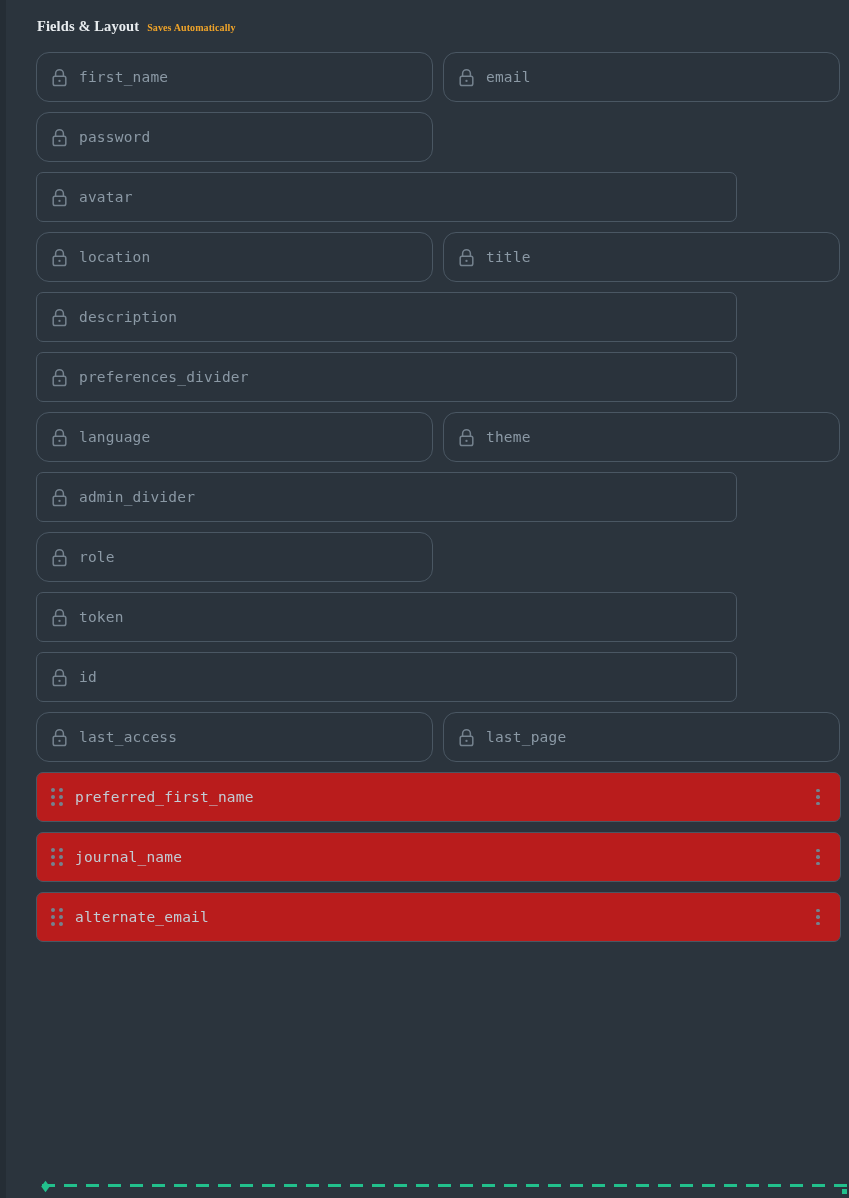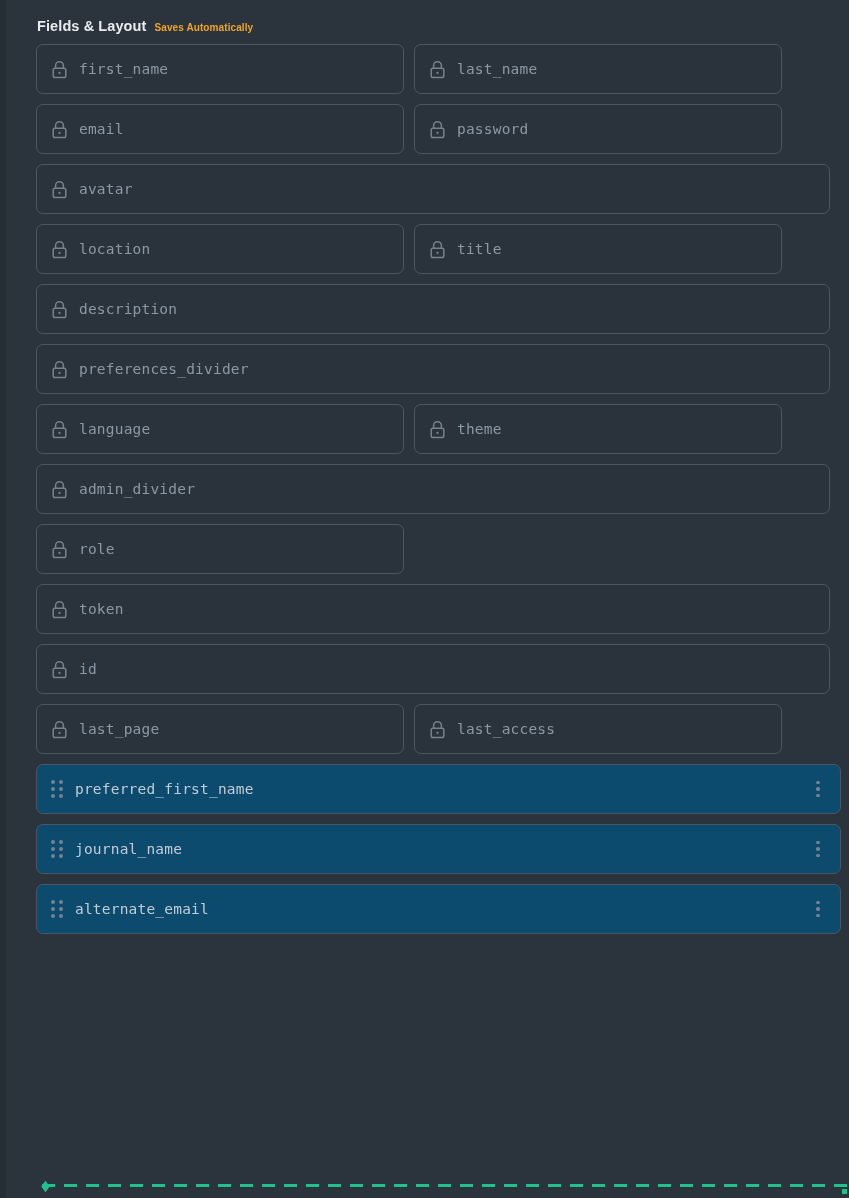--- a/index.html
+++ b/index.html
@@ -33,22 +33,23 @@
     height: 1198px;
     padding: 18px 14px 0 30px;
   }
 
   
   .header {
     display: flex;
     align-items: baseline;
     gap: 8px;
     height: 22px;
-    margin-bottom: 4px;
+    margin-bottom: 12px;
     padding-left: 1px;
+    font-family: Liberation Serif, serif;
   }
   .header-title {
     font-size: 14.5px;
     font-weight: bold;
     color: #e8ecef;
     letter-spacing: 0.1px;
   }
   .header-note {
     font-size: 10px;
     font-weight: bold;
@@ -67,22 +68,22 @@
   .field {
     display: flex;
     align-items: center;
     height: 50px;
     border: 1px solid #4a5763;
     border-radius: 7px;
     background: #2a333c;
     padding: 0 14px;
     gap: 11px;
   }
-  .field.half { width: 368px; }
-  .field.full { width: 794px; }
+  .field.half { width: 397px; border-radius: 13px; }
+  .field.full { width: 701px; }
 
   .field-label {
     font-family: "DejaVu Sans Mono", "Liberation Mono", monospace;
     font-size: 14.5px;
     color: #8b99a5;
     letter-spacing: 0.2px;
   }
 
   
   .lock-icon {
@@ -101,21 +102,21 @@
     margin-top: 10px;
   }
 
   .drag-row {
     display: flex;
     align-items: center;
     height: 50px;
     width: 805px;
     border: 1px solid #4a5763;
     border-radius: 7px;
-    background: #0c4a6e;
+    background: #b91c1c;
     padding: 0 14px;
     gap: 12px;
     position: relative;
   }
 
   .drag-handle {
     width: 12px;
     height: 18px;
     flex: 0 0 auto;
     display: grid;
@@ -218,30 +219,20 @@
         <span class="field-label">first_name</span>
       </div>
       <div class="field half">
         <span style="display: flex;">
           <svg class="lock-icon" viewBox="0 0 17 19" fill="none">
             <path d="M4.6 8.2V5.6a3.9 3.9 0 0 1 7.8 0v2.6" stroke="#75828e" stroke-width="1.5" stroke-linecap="round"></path>
             <rect x="2.2" y="8.2" width="12.6" height="9.3" rx="1.8" stroke="#75828e" stroke-width="1.5"></rect>
             <circle cx="8.5" cy="12.9" r="1.15" fill="#75828e"></circle>
           </svg>
         </span>
-        <span class="field-label">last_name</span>
-      </div>
-      <div class="field half">
-        <span style="display: flex;">
-          <svg class="lock-icon" viewBox="0 0 17 19" fill="none">
-            <path d="M4.6 8.2V5.6a3.9 3.9 0 0 1 7.8 0v2.6" stroke="#75828e" stroke-width="1.5" stroke-linecap="round"></path>
-            <rect x="2.2" y="8.2" width="12.6" height="9.3" rx="1.8" stroke="#75828e" stroke-width="1.5"></rect>
-            <circle cx="8.5" cy="12.9" r="1.15" fill="#75828e"></circle>
-          </svg>
-        </span>
         <span class="field-label">email</span>
       </div>
       <div class="field half">
         <span style="display: flex;">
           <svg class="lock-icon" viewBox="0 0 17 19" fill="none">
             <path d="M4.6 8.2V5.6a3.9 3.9 0 0 1 7.8 0v2.6" stroke="#75828e" stroke-width="1.5" stroke-linecap="round"></path>
             <rect x="2.2" y="8.2" width="12.6" height="9.3" rx="1.8" stroke="#75828e" stroke-width="1.5"></rect>
             <circle cx="8.5" cy="12.9" r="1.15" fill="#75828e"></circle>
           </svg>
         </span>
@@ -358,31 +349,31 @@
         <span class="field-label">id</span>
       </div>
       <div class="field half">
         <span style="display: flex;">
           <svg class="lock-icon" viewBox="0 0 17 19" fill="none">
             <path d="M4.6 8.2V5.6a3.9 3.9 0 0 1 7.8 0v2.6" stroke="#75828e" stroke-width="1.5" stroke-linecap="round"></path>
             <rect x="2.2" y="8.2" width="12.6" height="9.3" rx="1.8" stroke="#75828e" stroke-width="1.5"></rect>
             <circle cx="8.5" cy="12.9" r="1.15" fill="#75828e"></circle>
           </svg>
         </span>
+        <span class="field-label">last_access</span>
+      </div>
+      <div class="field half">
+        <span style="display: flex;">
+          <svg class="lock-icon" viewBox="0 0 17 19" fill="none">
+            <path d="M4.6 8.2V5.6a3.9 3.9 0 0 1 7.8 0v2.6" stroke="#75828e" stroke-width="1.5" stroke-linecap="round"></path>
+            <rect x="2.2" y="8.2" width="12.6" height="9.3" rx="1.8" stroke="#75828e" stroke-width="1.5"></rect>
+            <circle cx="8.5" cy="12.9" r="1.15" fill="#75828e"></circle>
+          </svg>
+        </span>
         <span class="field-label">last_page</span>
-      </div>
-      <div class="field half">
-        <span style="display: flex;">
-          <svg class="lock-icon" viewBox="0 0 17 19" fill="none">
-            <path d="M4.6 8.2V5.6a3.9 3.9 0 0 1 7.8 0v2.6" stroke="#75828e" stroke-width="1.5" stroke-linecap="round"></path>
-            <rect x="2.2" y="8.2" width="12.6" height="9.3" rx="1.8" stroke="#75828e" stroke-width="1.5"></rect>
-            <circle cx="8.5" cy="12.9" r="1.15" fill="#75828e"></circle>
-          </svg>
-        </span>
-        <span class="field-label">last_access</span>
       </div>
     </div>
 
   <div class="drag-list">
       <div class="drag-row">
         <span class="drag-handle">
           <i></i>
           <i></i>
           <i></i>
           <i></i>

